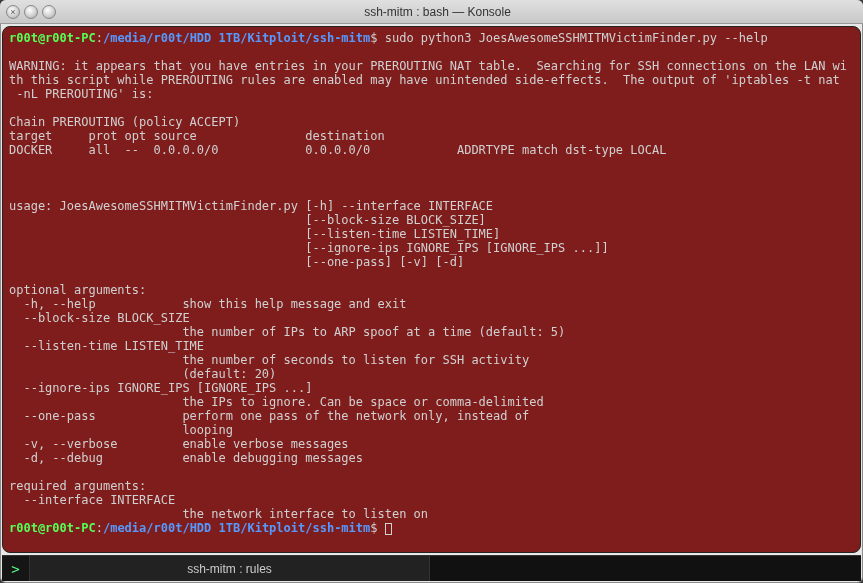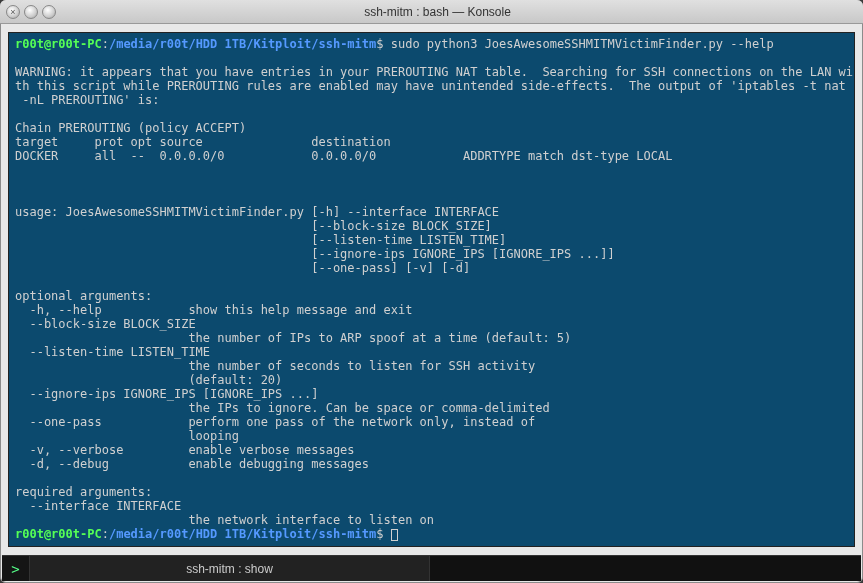--- a/index.html
+++ b/index.html
@@ -50,30 +50,30 @@
     .title-text {
       position: absolute;
       left: 12px; right: 0;
       text-align: center;
       font-size: 12px;
       color: #333;
       pointer-events: none;
     }
     .terminal {
       flex: 1;
-      background: #0c4a6e;
+      background: #7f1d1d;
       color: #d0d0d0;
       padding: 4px 6px;
       font-size: 12px;
       line-height: 14px;
       white-space: pre;
       overflow: hidden;
       border: 1px solid #222;
-      margin: 8px;
-      border-radius: 0;
+      margin: 2px;
+      border-radius: 8px;
     }
     .prompt-user { color: #55ff55; font-weight: bold; }
     .prompt-path { color: #5599ff; font-weight: bold; }
     .prompt-dollar { color: #d0d0d0; }
     .cmd { color: #d0d0d0; }
     .cursor {
       display: inline-block;
       width: 7px;
       height: 12px;
       border: 1px solid #d0d0d0;
@@ -163,17 +163,17 @@
 required arguments:
   --interface INTERFACE
                         the network interface to listen on</span>
 <span class="prompt-user">r00t@r00t-PC</span><span class="prompt-dollar">:</span><span class="prompt-path">/media/r00t/HDD 1TB/Kitploit/ssh-mitm</span><span class="prompt-dollar">$</span> <span class="cursor"></span></div>
 
   <div class="tabbar">
     <div class="tab-newbtn">
       <span>&gt;</span>
     </div>
     <div class="tab">
-      <span>ssh-mitm : show</span>
+      <span>ssh-mitm : rules</span>
     </div>
     <div class="tabbar-rest"></div>
   </div>
 </div>
 
 </body></html>

